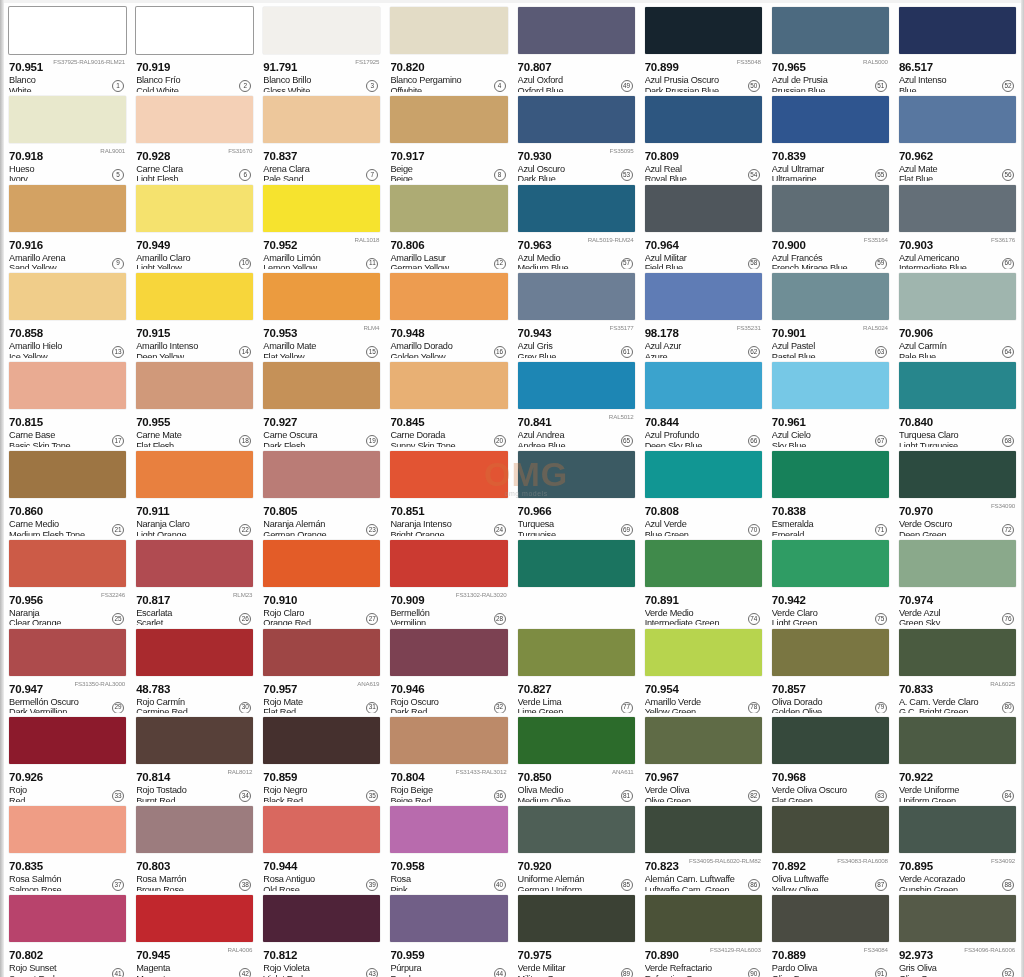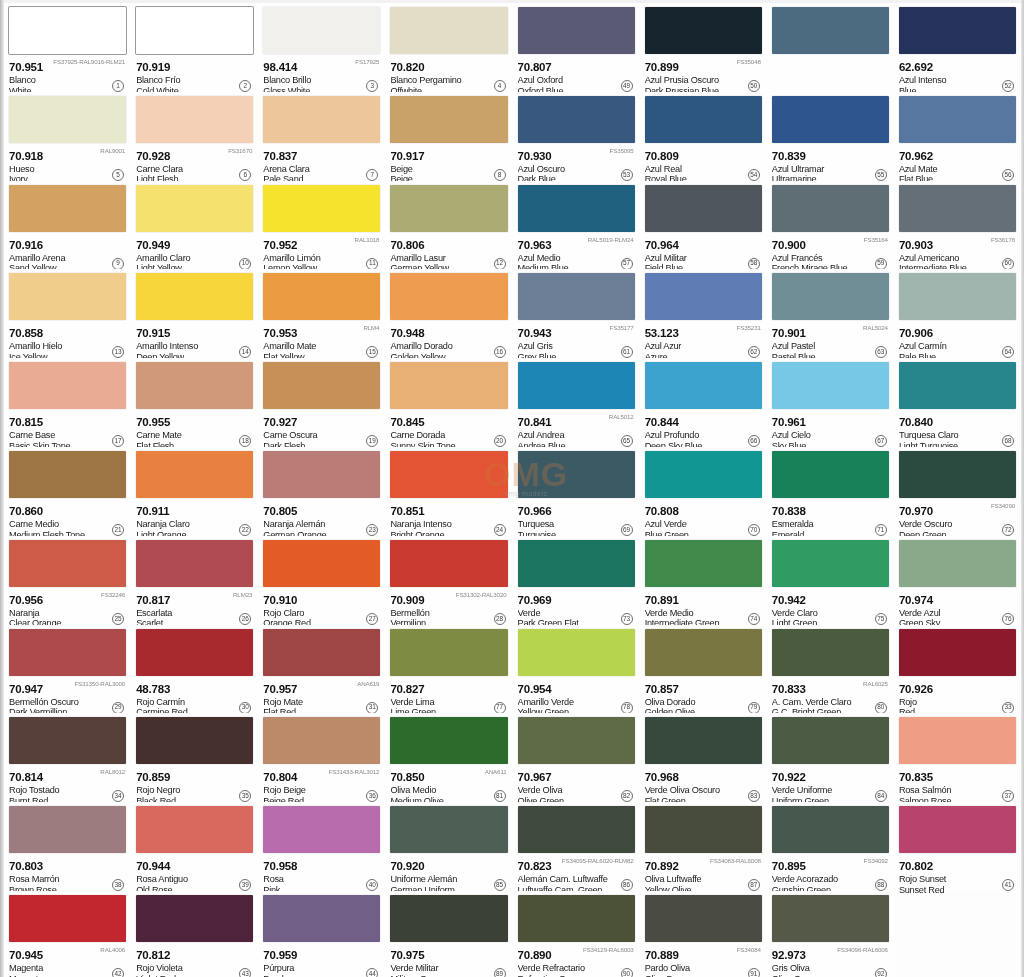--- a/index.html
+++ b/index.html
@@ -137,40 +137,41 @@
       <div class="cell">
         <div class="swatch outlined" style="background: rgb(255, 255, 255);"></div>
         <div class="info"><span class="code">70.951</span><span class="ref">FS37925-RAL9016-RLM21</span><div class="es">Blanco</div><div class="en">White</div><div class="num">1</div></div>
       </div>
       <div class="cell">
         <div class="swatch outlined" style="background: rgb(255, 255, 255);"></div>
         <div class="info"><span class="code">70.919</span><span class="ref"></span><div class="es">Blanco Frío</div><div class="en">Cold White</div><div class="num">2</div></div>
       </div>
       <div class="cell">
         <div class="swatch" style="background: rgb(242, 240, 236);"></div>
-        <div class="info"><span class="code">98.414</span><span class="ref">FS17925</span><div class="es">Blanco Brillo</div><div class="en">Gloss White</div><div class="num">3</div></div>
+        <div class="info"><span class="code">91.791</span><span class="ref">FS17925</span><div class="es">Blanco Brillo</div><div class="en">Gloss White</div><div class="num">3</div></div>
       </div>
       <div class="cell">
         <div class="swatch" style="background: rgb(227, 220, 198);"></div>
         <div class="info"><span class="code">70.820</span><span class="ref"></span><div class="es">Blanco Pergamino</div><div class="en">Offwhite</div><div class="num">4</div></div>
       </div>
       <div class="cell">
         <div class="swatch" style="background: rgb(90, 90, 117);"></div>
         <div class="info"><span class="code">70.807</span><span class="ref"></span><div class="es">Azul Oxford</div><div class="en">Oxford Blue</div><div class="num">49</div></div>
       </div>
       <div class="cell">
         <div class="swatch" style="background: rgb(22, 36, 46);"></div>
         <div class="info"><span class="code">70.899</span><span class="ref">FS35048</span><div class="es">Azul Prusia Oscuro</div><div class="en">Dark Prussian Blue</div><div class="num">50</div></div>
       </div>
       <div class="cell">
         <div class="swatch" style="background: rgb(76, 106, 128);"></div>
+        <div class="info"><span class="code">70.965</span><span class="ref">RAL5000</span><div class="es">Azul de Prusia</div><div class="en">Prussian Blue</div><div class="num">51</div></div>
       </div>
       <div class="cell">
         <div class="swatch" style="background: rgb(37, 51, 92);"></div>
-        <div class="info"><span class="code">62.692</span><span class="ref"></span><div class="es">Azul Intenso</div><div class="en">Blue</div><div class="num">52</div></div>
+        <div class="info"><span class="code">86.517</span><span class="ref"></span><div class="es">Azul Intenso</div><div class="en">Blue</div><div class="num">52</div></div>
       </div>
       <div class="cell">
         <div class="swatch" style="background: rgb(232, 232, 204);"></div>
         <div class="info"><span class="code">70.918</span><span class="ref">RAL9001</span><div class="es">Hueso</div><div class="en">Ivory</div><div class="num">5</div></div>
       </div>
       <div class="cell">
         <div class="swatch" style="background: rgb(244, 208, 182);"></div>
         <div class="info"><span class="code">70.928</span><span class="ref">FS31670</span><div class="es">Carne Clara</div><div class="en">Light Flesh</div><div class="num">6</div></div>
       </div>
       <div class="cell">
@@ -244,21 +245,21 @@
       <div class="cell">
         <div class="swatch" style="background: rgb(237, 156, 80);"></div>
         <div class="info"><span class="code">70.948</span><span class="ref"></span><div class="es">Amarillo Dorado</div><div class="en">Golden Yellow</div><div class="num">16</div></div>
       </div>
       <div class="cell">
         <div class="swatch" style="background: rgb(108, 126, 149);"></div>
         <div class="info"><span class="code">70.943</span><span class="ref">FS35177</span><div class="es">Azul Gris</div><div class="en">Grey Blue</div><div class="num">61</div></div>
       </div>
       <div class="cell">
         <div class="swatch" style="background: rgb(95, 124, 181);"></div>
-        <div class="info"><span class="code">53.123</span><span class="ref">FS35231</span><div class="es">Azul Azur</div><div class="en">Azure</div><div class="num">62</div></div>
+        <div class="info"><span class="code">98.178</span><span class="ref">FS35231</span><div class="es">Azul Azur</div><div class="en">Azure</div><div class="num">62</div></div>
       </div>
       <div class="cell">
         <div class="swatch" style="background: rgb(111, 142, 150);"></div>
         <div class="info"><span class="code">70.901</span><span class="ref">RAL5024</span><div class="es">Azul Pastel</div><div class="en">Pastel Blue</div><div class="num">63</div></div>
       </div>
       <div class="cell">
         <div class="swatch" style="background: rgb(159, 181, 174);"></div>
         <div class="info"><span class="code">70.906</span><span class="ref"></span><div class="es">Azul Carmín</div><div class="en">Pale Blue</div><div class="num">64</div></div>
       </div>
       <div class="cell">
@@ -336,21 +337,20 @@
       <div class="cell">
         <div class="swatch" style="background: rgb(227, 92, 40);"></div>
         <div class="info"><span class="code">70.910</span><span class="ref"></span><div class="es">Rojo Claro</div><div class="en">Orange Red</div><div class="num">27</div></div>
       </div>
       <div class="cell">
         <div class="swatch" style="background: rgb(203, 58, 49);"></div>
         <div class="info"><span class="code">70.909</span><span class="ref">FS31302-RAL3020</span><div class="es">Bermellón</div><div class="en">Vermilion</div><div class="num">28</div></div>
       </div>
       <div class="cell">
         <div class="swatch" style="background: rgb(27, 116, 96);"></div>
-        <div class="info"><span class="code">70.969</span><span class="ref"></span><div class="es">Verde</div><div class="en">Park Green Flat</div><div class="num">73</div></div>
       </div>
       <div class="cell">
         <div class="swatch" style="background: rgb(64, 138, 75);"></div>
         <div class="info"><span class="code">70.891</span><span class="ref"></span><div class="es">Verde Medio</div><div class="en">Intermediate Green</div><div class="num">74</div></div>
       </div>
       <div class="cell">
         <div class="swatch" style="background: rgb(47, 156, 100);"></div>
         <div class="info"><span class="code">70.942</span><span class="ref"></span><div class="es">Verde Claro</div><div class="en">Light Green</div><div class="num">75</div></div>
       </div>
       <div class="cell">
@@ -361,20 +361,24 @@
         <div class="swatch" style="background: rgb(173, 75, 76);"></div>
         <div class="info"><span class="code">70.947</span><span class="ref">FS31350-RAL3000</span><div class="es">Bermellón Oscuro</div><div class="en">Dark Vermillion</div><div class="num">29</div></div>
       </div>
       <div class="cell">
         <div class="swatch" style="background: rgb(169, 42, 46);"></div>
         <div class="info"><span class="code">48.783</span><span class="ref"></span><div class="es">Rojo Carmín</div><div class="en">Carmine Red</div><div class="num">30</div></div>
       </div>
       <div class="cell">
         <div class="swatch" style="background: rgb(158, 70, 69);"></div>
         <div class="info"><span class="code">70.957</span><span class="ref">ANA619</span><div class="es">Rojo Mate</div><div class="en">Flat Red</div><div class="num">31</div></div>
+      </div>
+      <div class="cell">
+        <div class="swatch" style="background: rgb(124, 65, 82);"></div>
+        <div class="info"><span class="code">70.946</span><span class="ref"></span><div class="es">Rojo Oscuro</div><div class="en">Dark Red</div><div class="num">32</div></div>
       </div>
       <div class="cell">
         <div class="swatch" style="background: rgb(125, 140, 66);"></div>
         <div class="info"><span class="code">70.827</span><span class="ref"></span><div class="es">Verde Lima</div><div class="en">Lime Green</div><div class="num">77</div></div>
       </div>
       <div class="cell">
         <div class="swatch" style="background: rgb(183, 212, 78);"></div>
         <div class="info"><span class="code">70.954</span><span class="ref"></span><div class="es">Amarillo Verde</div><div class="en">Yellow Green</div><div class="num">78</div></div>
       </div>
       <div class="cell">

